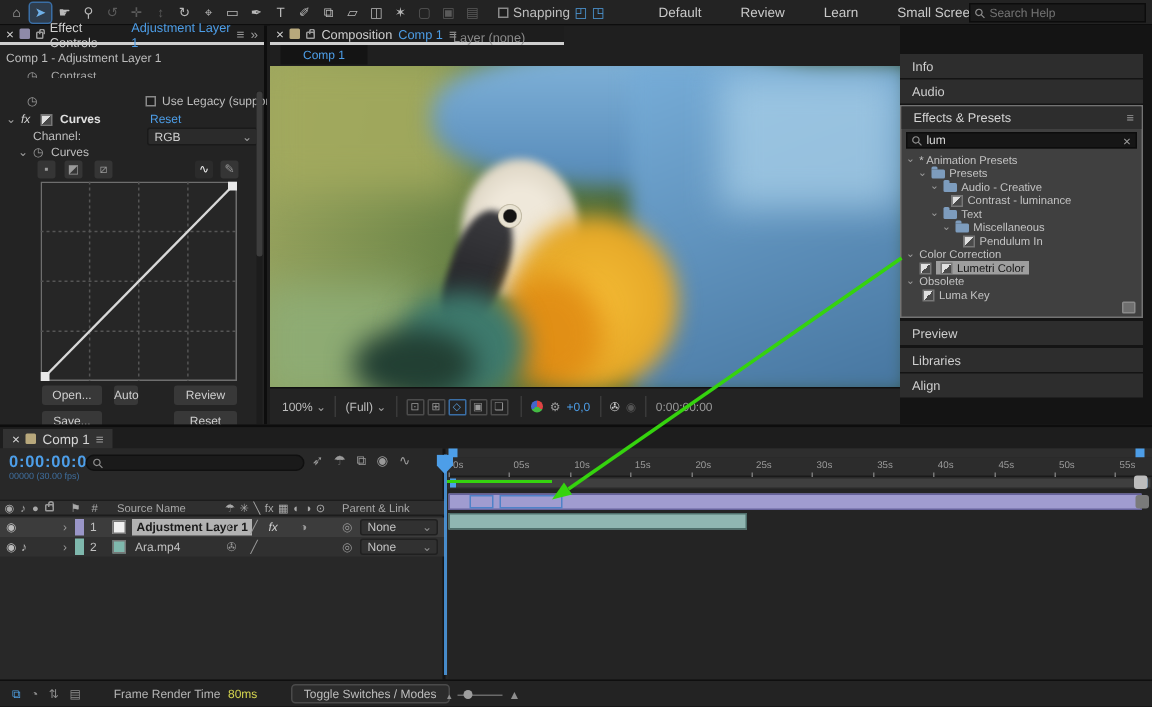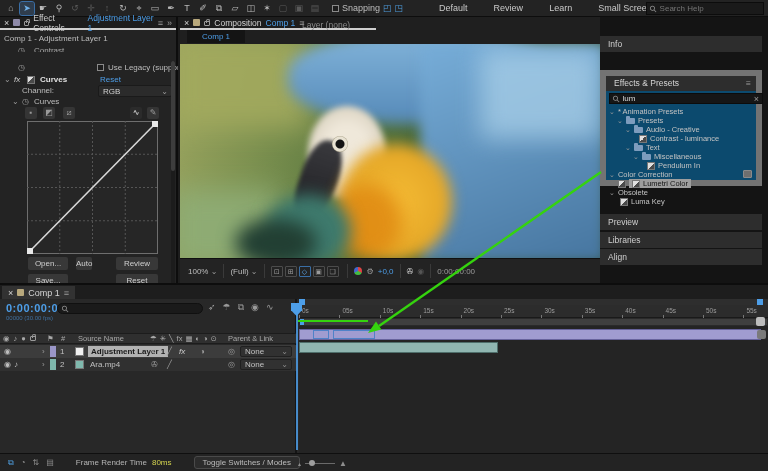--- a/index.html
+++ b/index.html
@@ -45,21 +45,21 @@
 #pic{position:absolute;left:0;top:27px;width:420px;height:214px;overflow:hidden;background:linear-gradient(100deg,#9aa45f 0%,#7d9150 20%,#55743c 45%,#3c5a33 70%,#2f4c2e 100%)}
 #pic div{position:absolute}
 #ctb{position:absolute;left:0;top:241px;width:420px;height:25px;background:#232323;border-top:1px solid #101010;display:flex;align-items:center;font-size:8px;color:#bdbdbd}
 .vbtn{display:inline-block;width:12px;height:11px;border:1px solid #4c4c4c;border-radius:1px;color:#9a9a9a;font-size:7px;line-height:10px;text-align:center;margin-right:2px}
 .vbtn.hl{color:#5aa0e0;border-color:#3a6ea5}
 .sep{width:1px;height:14px;background:#3a3a3a;margin:0 6px}
 .rgbdot{display:inline-block;width:8px;height:8px;border-radius:50%;background:conic-gradient(#d44 0 120deg,#4b4 120deg 240deg,#46c 240deg);margin-right:5px}
 
 #right{position:absolute;left:600px;top:17px;width:168px;height:266px;background:#141414}
 .phead{position:absolute;left:0;width:162px;height:16px;background:#2d2d2d;line-height:16px;padding-left:8px;color:#cfcfcf;font-size:8.5px}
-#ep{position:absolute;left:0;top:53px;width:162px;height:116px;background:#0c4a6e;border:6px solid #737373}
+#ep{position:absolute;left:0;top:53px;width:162px;height:142px;background:#404040;border:1px solid #737373}
 #ephead{height:15px;line-height:15px;padding-left:8px;background:#2d2d2d;color:#d5d5d5;font-size:8.5px;position:relative}
 #ephead .menu{position:absolute;right:5px;top:0}
 #epsearch{position:absolute;left:3px;top:17px;width:154px;height:11px;background:#161616;border:1px solid #0c0c0c;display:flex;align-items:center;padding:0 3px;gap:3px}
 #epsearch input{flex:1;background:transparent;border:none;outline:none;color:#d8d8d8;font-size:8px;font-family:"Liberation Sans",sans-serif}
 #eptree{position:absolute;left:0;top:31px;width:160px}
 .trow{height:9px;line-height:9px;font-size:7.5px;color:#c3c3c3;white-space:nowrap;display:flex;align-items:center;gap:3px}
 .tw{color:#9a9a9a;font-size:7px}
 .fold{display:inline-block;width:9px;height:6px;background:#7d9cbd;position:relative;border-radius:0 1px 1px 1px}
 .fold::before{content:"";position:absolute;left:0;top:-2px;width:4px;height:2px;background:#7d9cbd;border-radius:1px 1px 0 0}
 .selchip{background:#9e9e9e;color:#141414;display:inline-flex;align-items:center;gap:3px;padding:0 3px;height:9px}
@@ -262,20 +262,21 @@
       <span class="sep"></span>
       <span style="color:#d8d8d8">✇</span>
       <span style="color:#555;margin-left:4px">◉</span>
       <span class="sep"></span>
       <span style="color:#9a9a9a">0:00:00:00</span>
     </div>
   </div>
 
   <div id="right">
     <div class="phead" style="top:19px">Info</div>
+    <div class="phead" style="top:36px">Audio</div>
 
     <div id="ep">
       <div id="ephead">
         <span>Effects &amp; Presets</span>
         <span class="menu">≡</span>
       </div>
       <div id="epsearch">
         <span class="mag">⚲</span>
         <input value="lum" style="">
         <span style="color:#9a9a9a">×</span>

